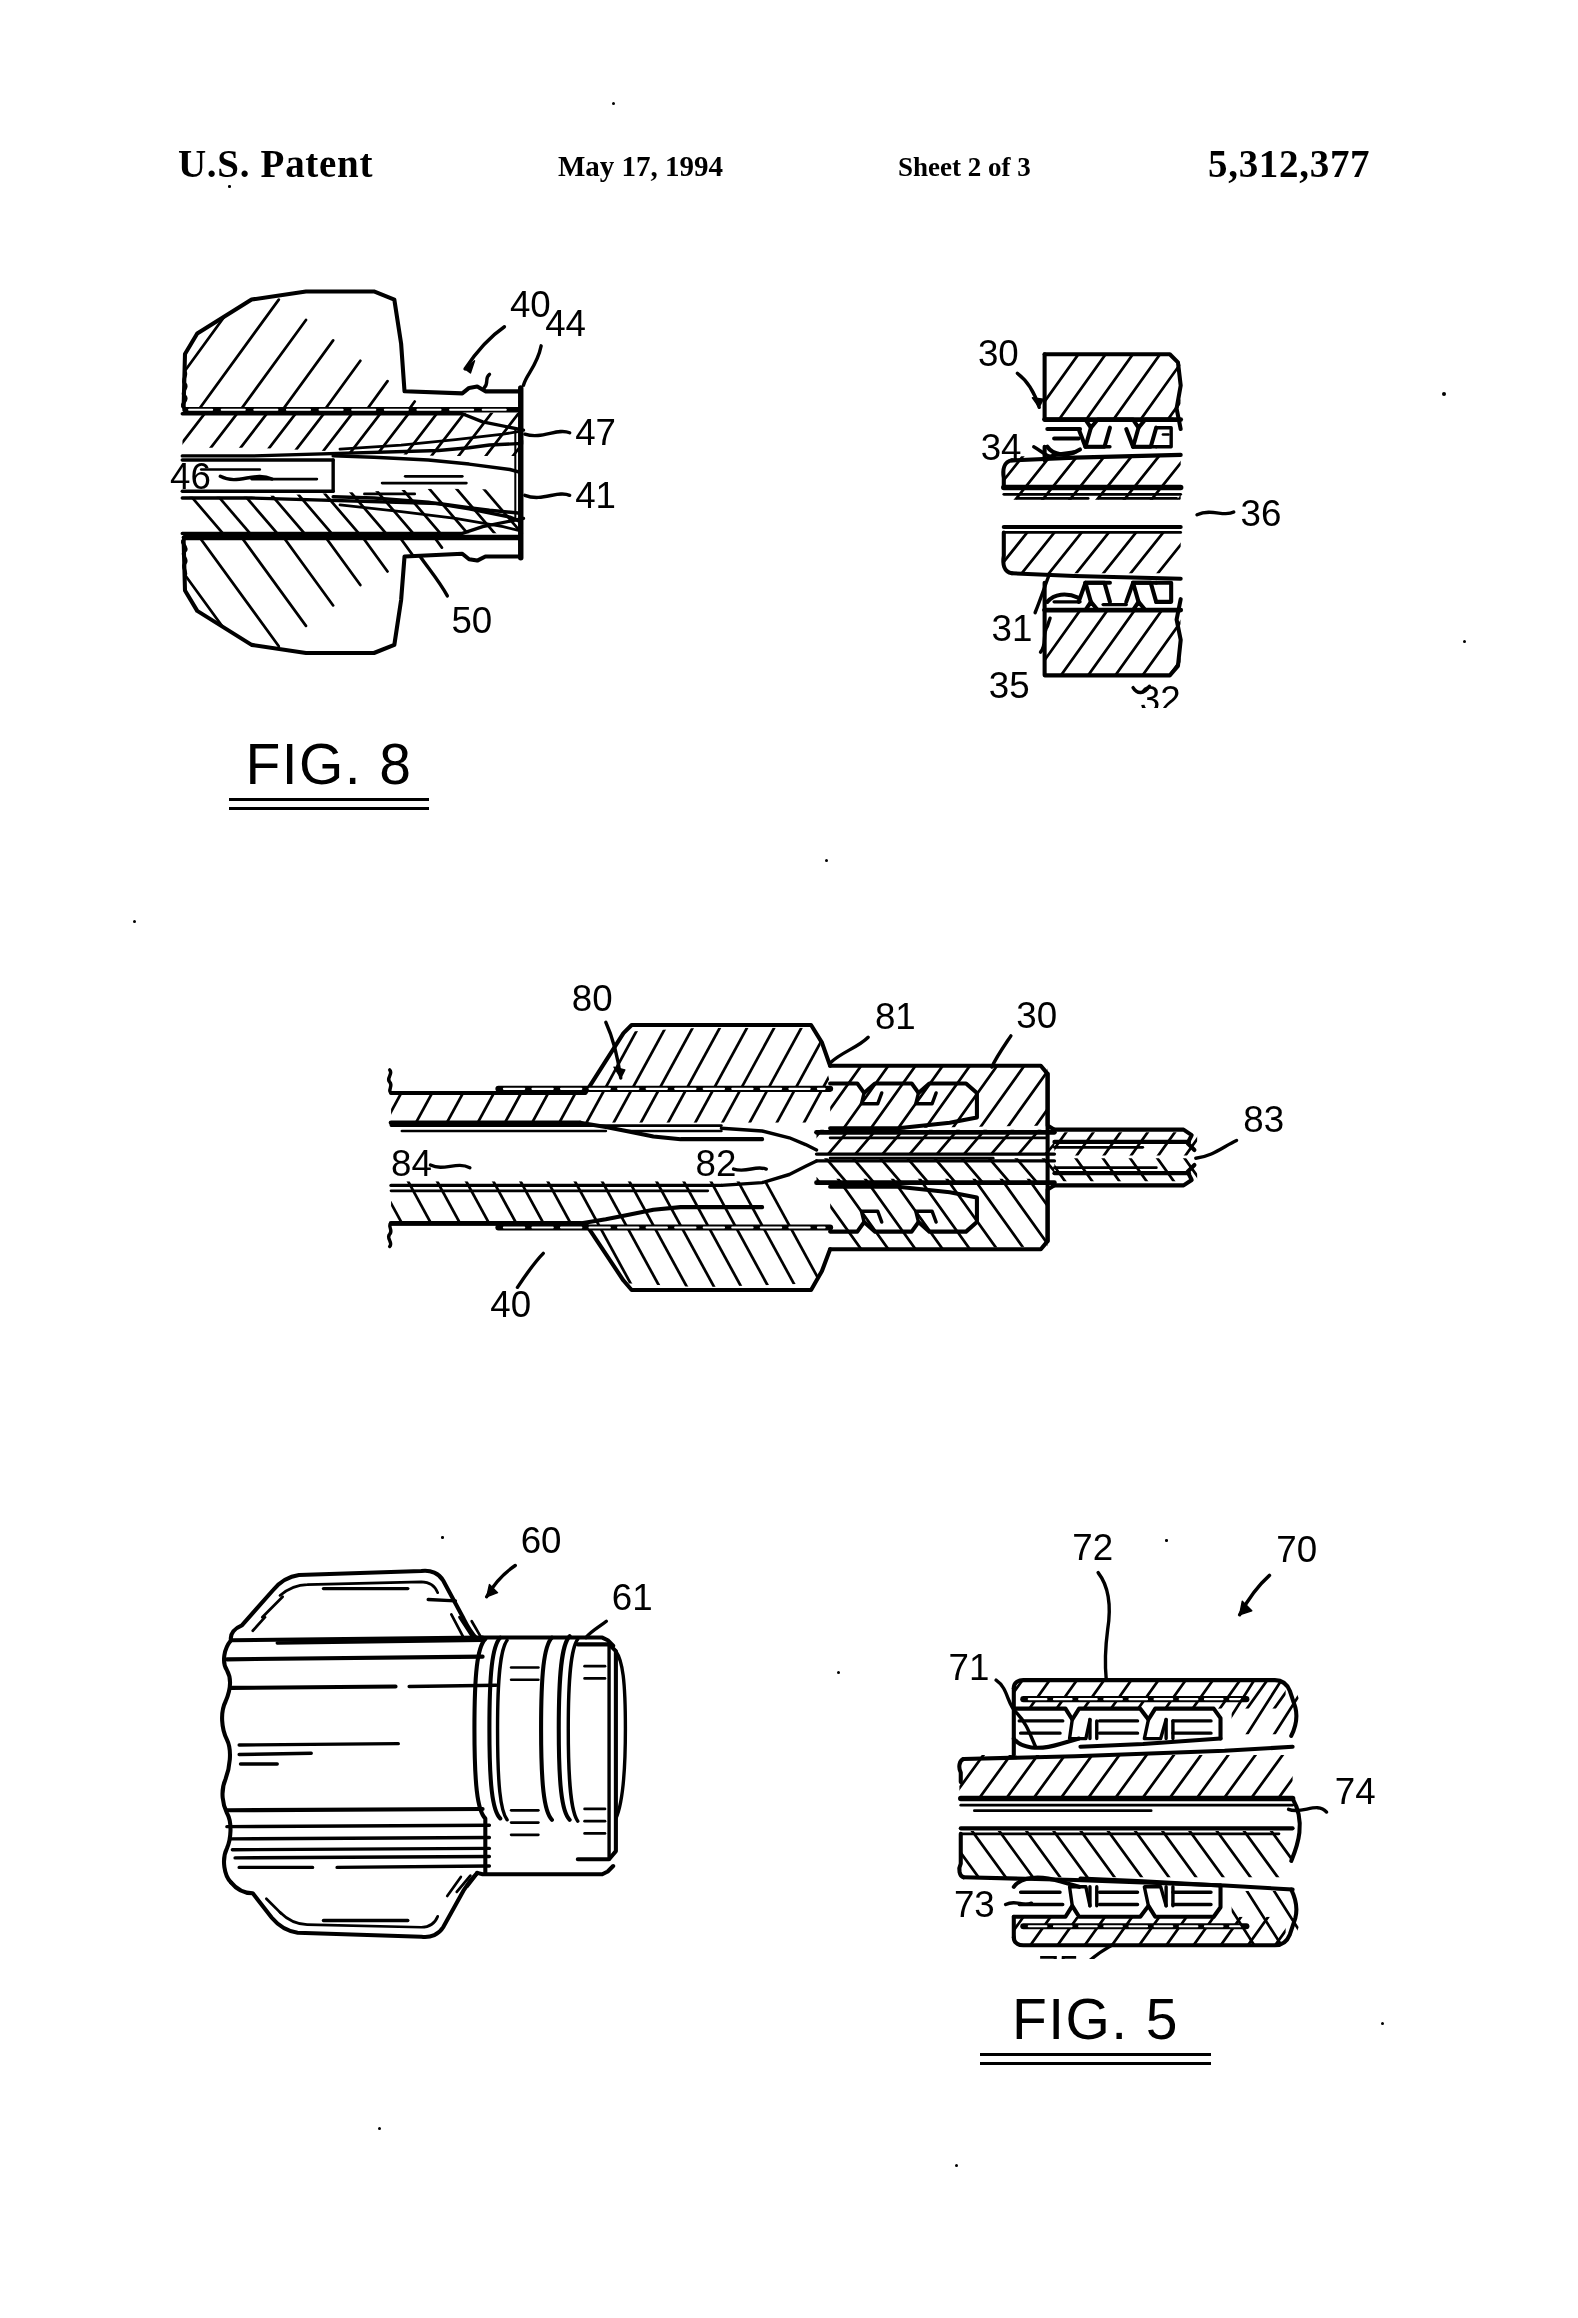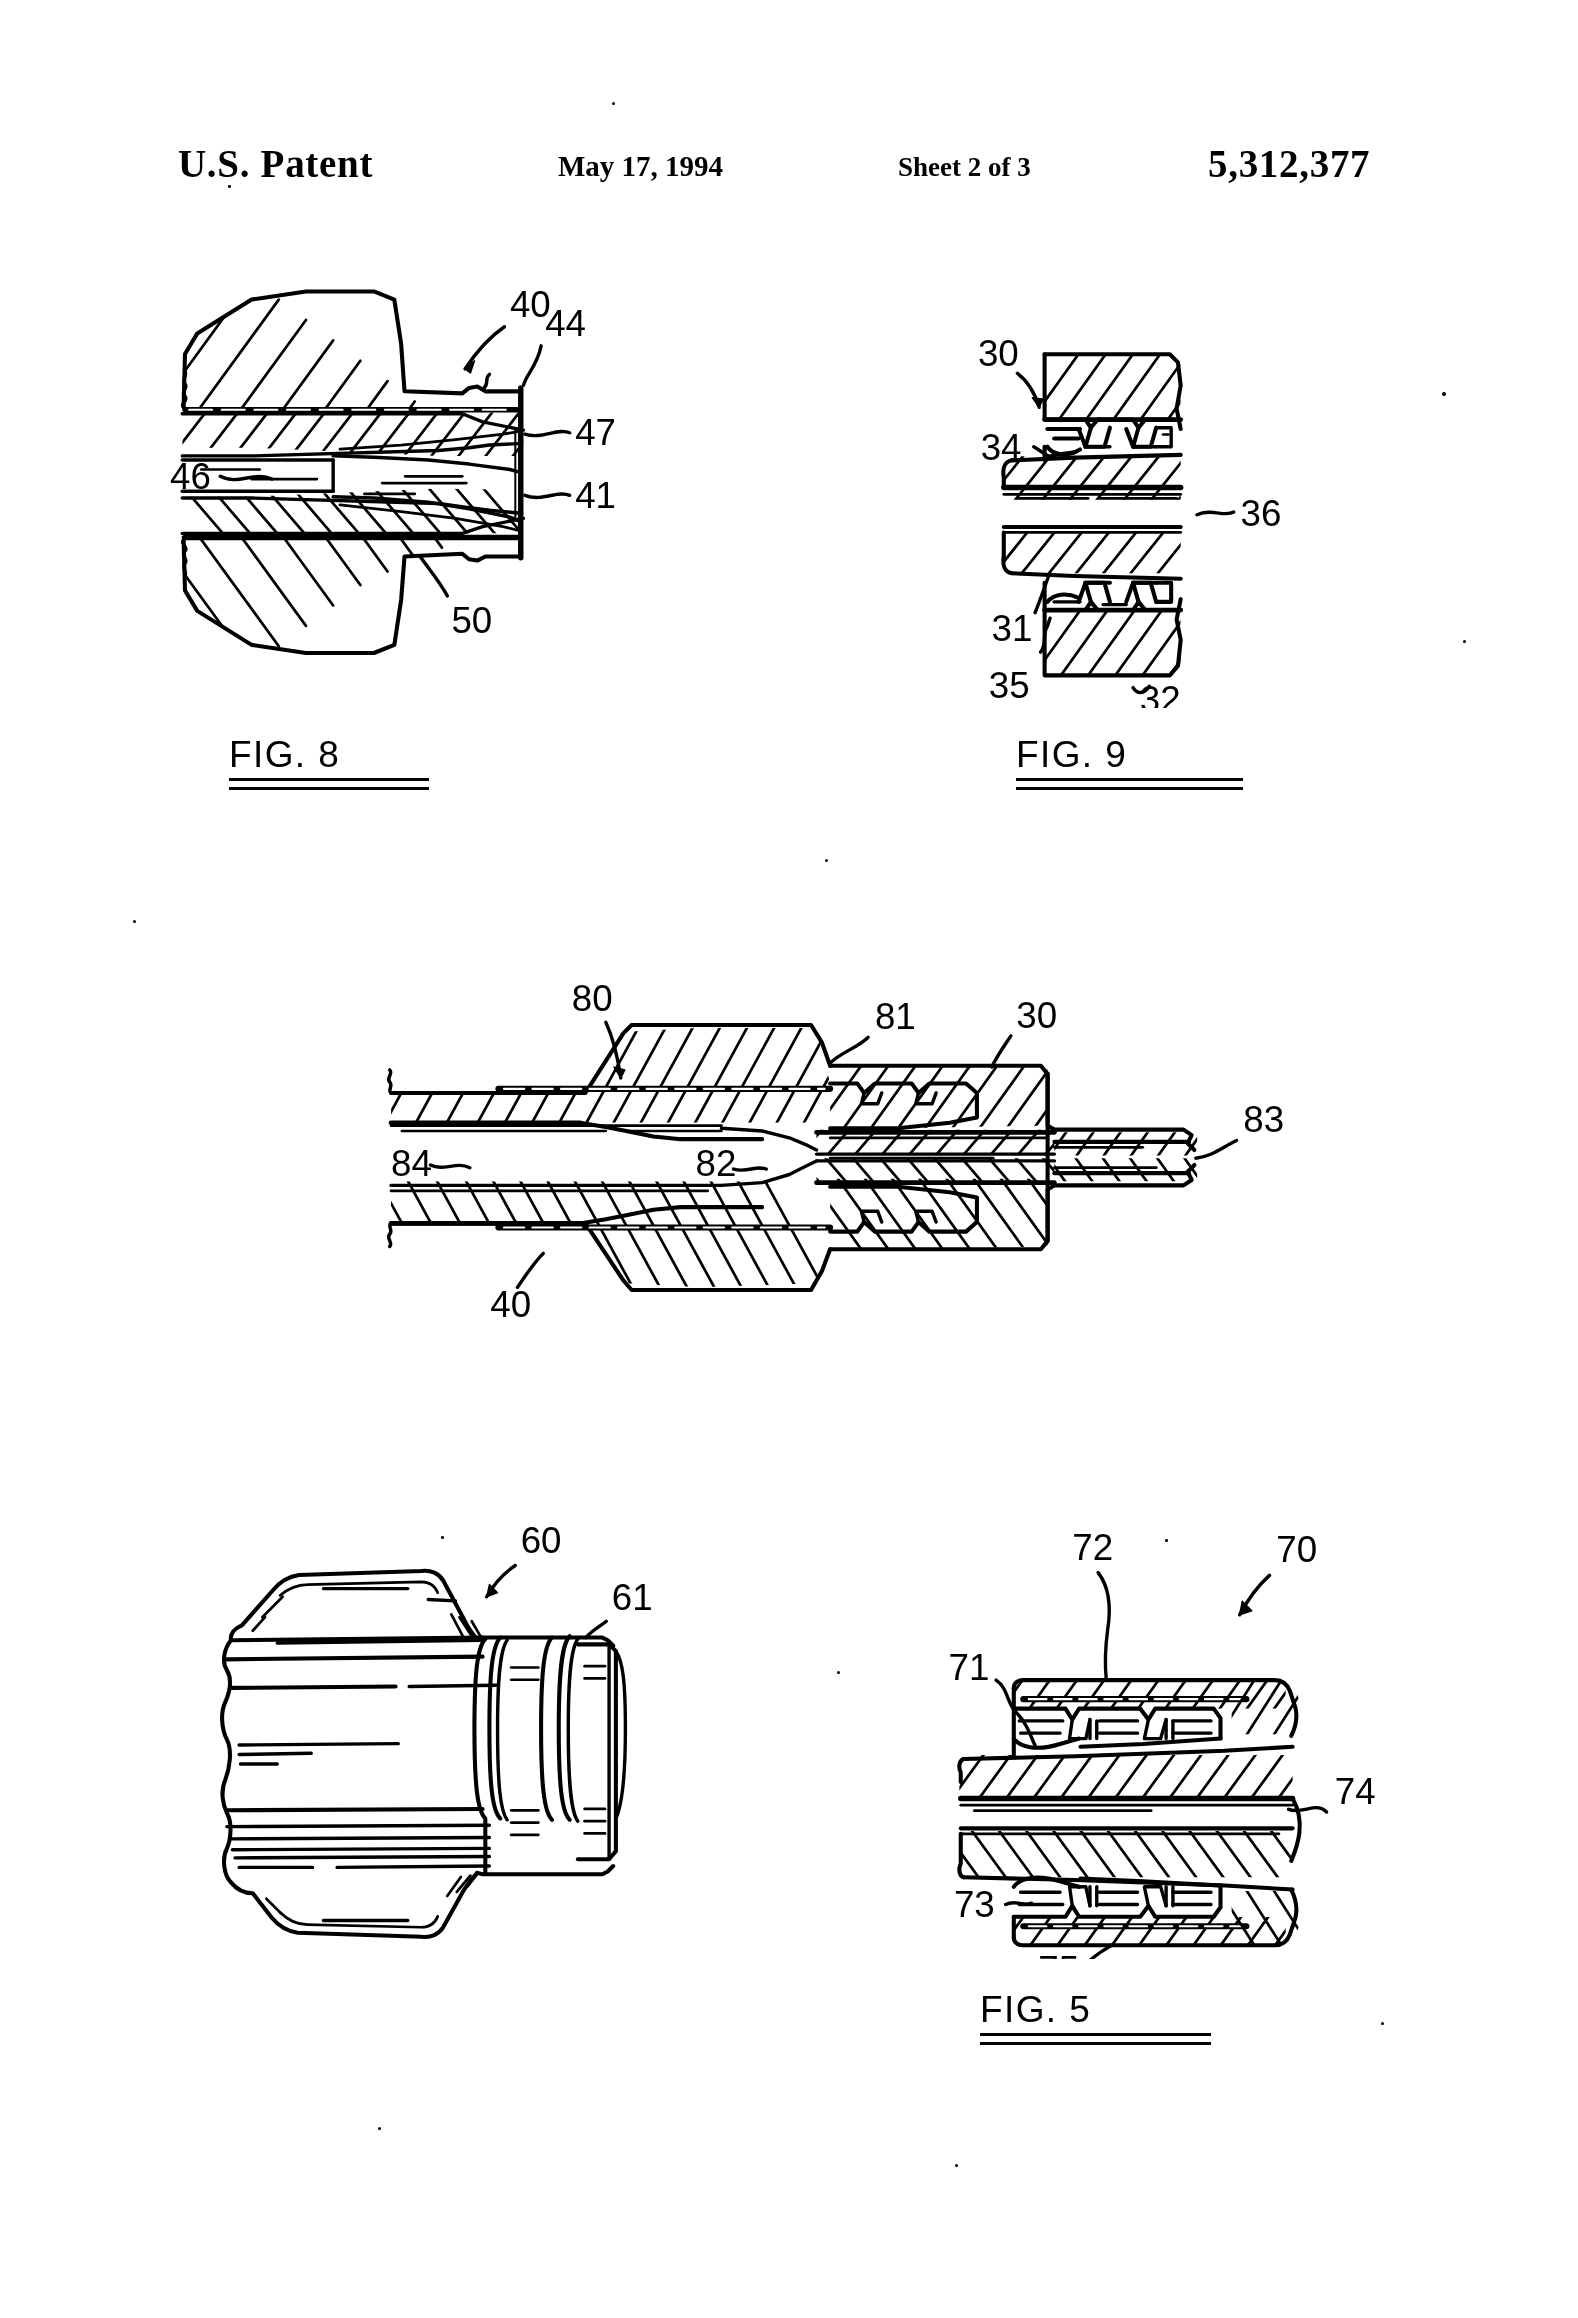--- a/index.html
+++ b/index.html
@@ -72,25 +72,26 @@
   }
   .figsvg { display: block; }
 
   .caption {
     position: absolute;
     text-align: left;
     line-height: 1;
   }
   .cap-text {
     font-family: "Liberation Sans", sans-serif;
-    font-size: 37px;
+    font-size: 57px;
     font-weight: 400;
     letter-spacing: 1.4px;
     white-space: nowrap;
     display: block;
+    text-align: center;
   }
   .cap-rule {
     display: block;
     height: 3.4px;
     background: #000;
     margin-top: 4.8px;
   }
   .cap-rule.second { margin-top: 5.4px; }
   .cap-sub {
     display: block;
@@ -391,25 +392,20 @@
 
       <text class="ref-lg" x="38" y="58">30</text>
       <text class="ref-lg" x="42" y="196">34</text>
       <text class="ref-lg" x="424" y="292">36</text>
       <text class="ref-lg" x="58" y="462">31</text>
       <text class="ref-lg" x="54" y="546">35</text>
       <text class="ref-lg" x="276" y="566">32</text>
     </svg>
   </div>
 
-  <div class="caption" id="fig9-caption" style="left:1016px; top:736px; width:227px;">
-    <span class="cap-text">FIG. 9</span>
-    <span class="cap-rule"></span>
-    <span class="cap-rule second"></span>
-  </div>
 
   <div class="figure" id="fig10-block" style="left:381px; top:957px;">
     <svg class="figsvg" width="939" height="435" viewBox="0 0 1380 640" xmlns="http://www.w3.org/2000/svg">
       <defs>
         <clipPath id="f10ul">
           <path d="M14,200 L300,200 L360,110 L470,104 L640,104 L660,186 L660,244 L14,244 Z"></path>
         </clipPath>
         <clipPath id="f10ur">
           <path d="M660,160 L980,160 L980,248 L760,252 L660,252 Z"></path>
         </clipPath>

